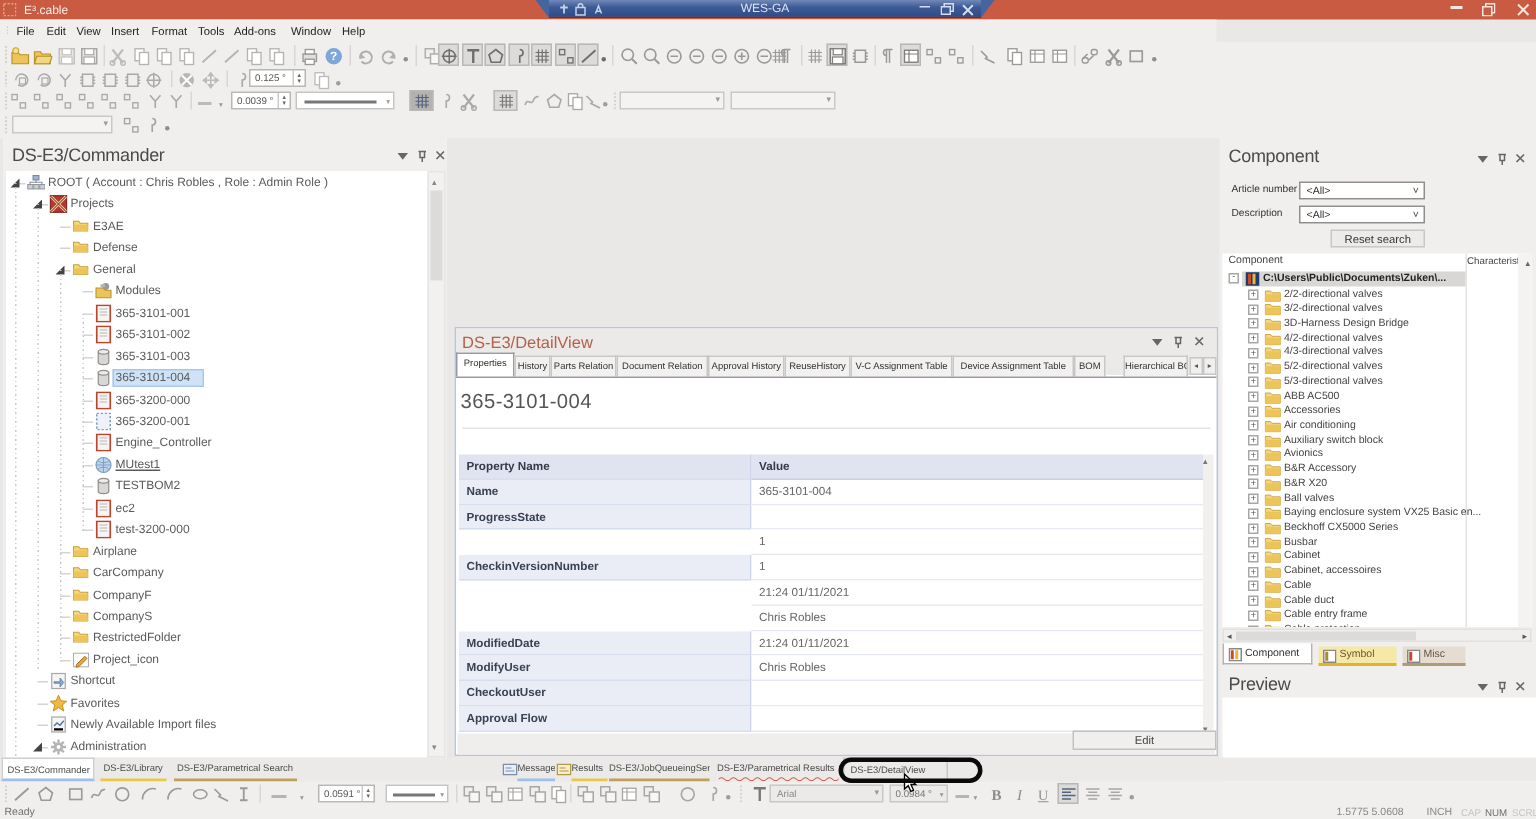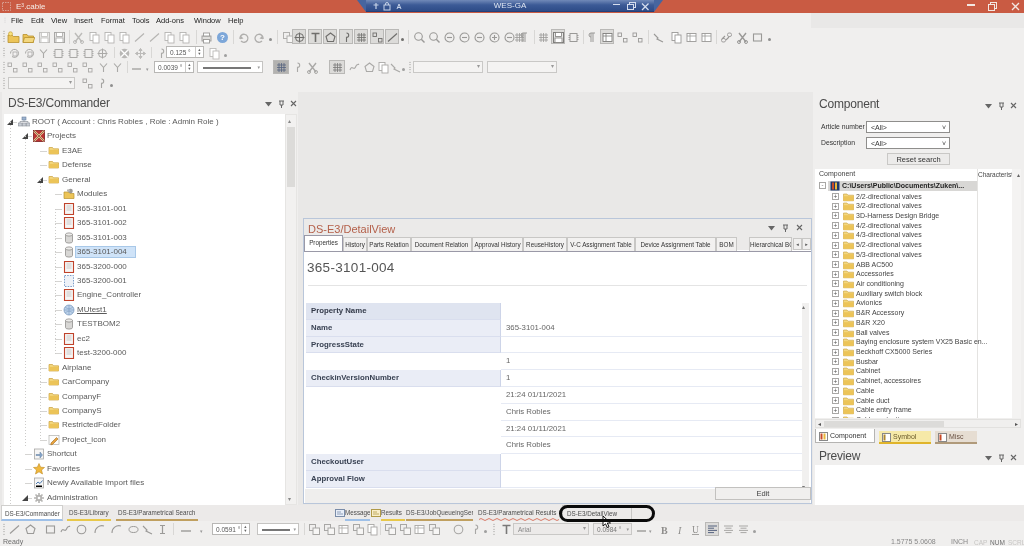--- a/index.html
+++ b/index.html
@@ -663,30 +663,33 @@
 <span class="dtab" style="left:263px;top:18px;width:68px;height:14px;">V-C Assignment Table</span>
 <span class="dtab" style="left:331px;top:18px;width:81px;height:14px;">Device Assignment Table</span>
 <span class="dtab" style="left:412px;top:18px;width:21px;height:14px;">BOM</span>
 <span class="dtab" style="left:445px;top:18px;width:43px;height:14px;">Hierarchical BO</span>
 <span style="position:absolute;left:489px;top:19px;width:9px;height:12px;background:#f0efee;border:1px solid #c8c7c5;font-size:5px;color:#555;text-align:center;line-height:11px;">◂</span>
 <span style="position:absolute;left:498px;top:19px;width:9px;height:12px;background:#f0efee;border:1px solid #c8c7c5;font-size:5px;color:#555;text-align:center;line-height:11px;">▸</span>
 <span style="position:absolute;left:0px;top:31.5px;width:507px;height:1px;background:#9a99a7;"></span>
 <div id="dvheading">365-3101-004</div>
 <div id="dvrule"></div>
 <span class="pname" style="left:2px;top:84px;width:195px;height:16.8px;background:#dfe4f0;color:#333a49;">Property Name</span>
+<span class="pval" style="left:197px;top:84px;width:301px;height:16.8px;background:#dfe4f0;color:#333a49;font-weight:bold;border-bottom:1px solid #c8cfe2;">Value</span>
 <span class="pname" style="left:2px;top:100.8px;width:195px;height:16.8px;">Name</span>
 <span class="pval" style="left:197px;top:100.8px;width:301px;height:16.8px;">365-3101-004</span>
 <span class="pname" style="left:2px;top:117.6px;width:195px;height:16.8px;">ProgressState</span>
 <span class="pval" style="left:197px;top:117.6px;width:301px;height:16.8px;"></span>
 <span class="pval" style="left:197px;top:134.4px;width:301px;height:16.8px;">1</span>
 <span class="pname" style="left:2px;top:151.20000000000002px;width:195px;height:16.8px;">CheckinVersionNumber</span>
 <span class="pval" style="left:197px;top:151.20000000000002px;width:301px;height:16.8px;">1</span>
 <span class="pval" style="left:197px;top:168.00000000000003px;width:301px;height:16.8px;">21:24 01/11/2021</span>
 <span class="pval" style="left:197px;top:184.80000000000004px;width:301px;height:16.8px;">Chris Robles</span>
+<span class="pname" style="left:2px;top:201.60000000000005px;width:195px;height:16.8px;">ModifiedDate</span>
 <span class="pval" style="left:197px;top:201.60000000000005px;width:301px;height:16.8px;">21:24 01/11/2021</span>
+<span class="pname" style="left:2px;top:218.40000000000006px;width:195px;height:16.8px;">ModifyUser</span>
 <span class="pval" style="left:197px;top:218.40000000000006px;width:301px;height:16.8px;">Chris Robles</span>
 <span class="pname" style="left:2px;top:235.20000000000007px;width:195px;height:16.8px;">CheckoutUser</span>
 <span class="pval" style="left:197px;top:235.20000000000007px;width:301px;height:16.8px;"></span>
 <span class="pname" style="left:2px;top:252.00000000000009px;width:195px;height:16.8px;">Approval Flow</span>
 <span class="pval" style="left:197px;top:252.00000000000009px;width:301px;height:16.8px;"></span>
 <div style="position:absolute;left:1px;top:269.5px;width:505px;height:14px;background:#efeeed;"></div>
 <div id="ptscroll">
       <span style="position:absolute;left:0px;top:0px;font-size:6px;color:#777;">▴</span>
       <span style="position:absolute;left:0px;bottom:0px;font-size:6px;color:#777;">▾</span>
     </div>

